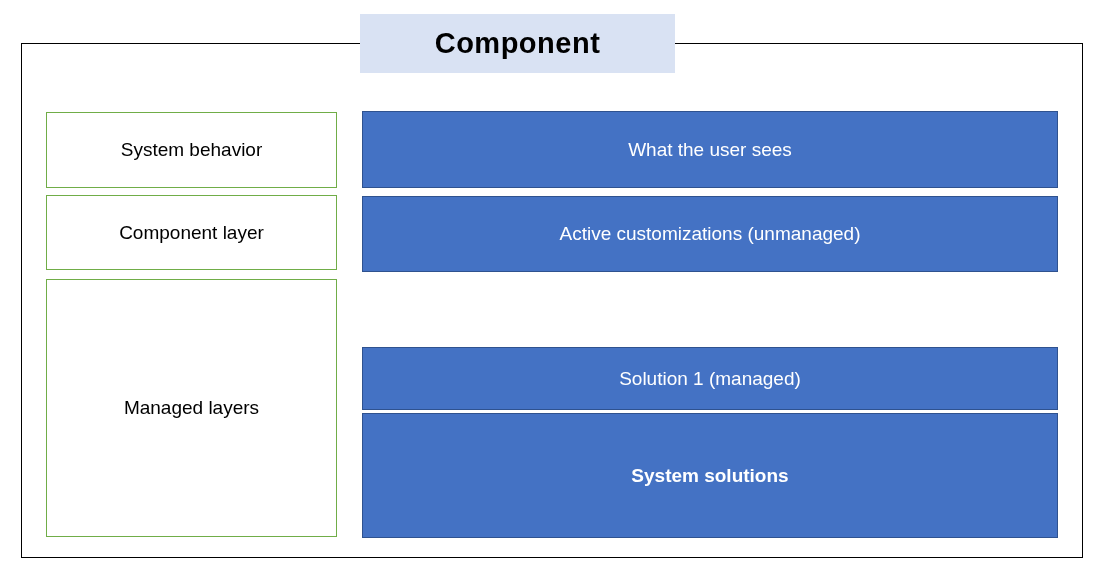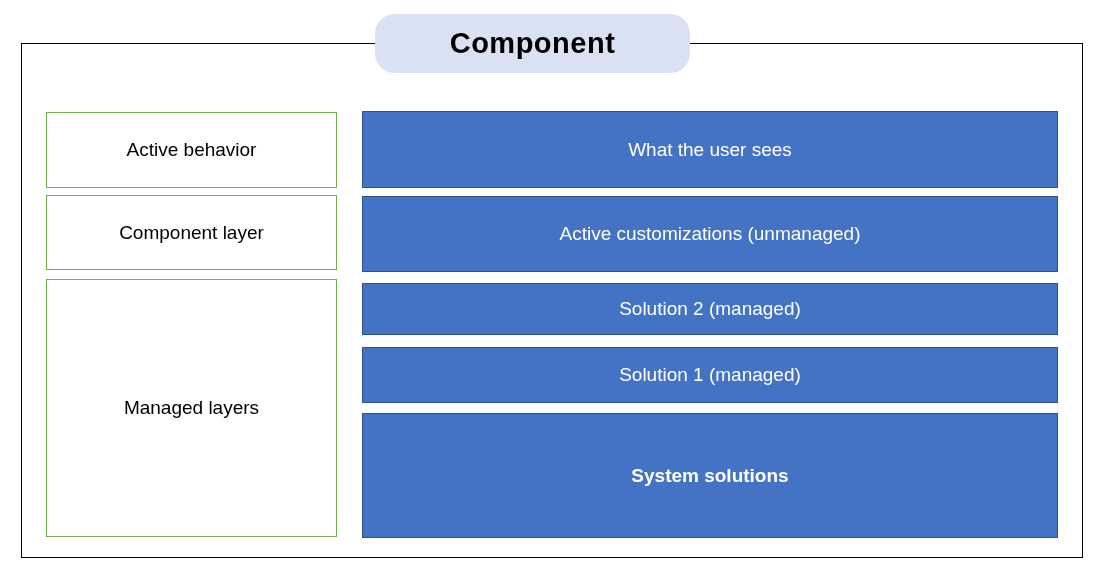--- a/index.html
+++ b/index.html
@@ -25,30 +25,29 @@
     position: absolute;
     left: 21px;
     top: 43px;
     width: 1062px;
     height: 515px;
     border: 1.5px solid var(--outer_border);
     background: transparent;
   }
   .title-box {
     position: absolute;
-    left: 375px;
+    left: 360px;
     top: 14px;
     width: 315px;
     height: 59px;
     background: var(--title_bg);
     display: flex;
     align-items: center;
     justify-content: center;
     z-index: 2;
-    border-radius: 20px;
   }
   .title-box span {
     font-size: 29px;
     font-weight: bold;
     color: var(--text_dark);
     letter-spacing: 0.5px;
   }
   .lbox {
     position: absolute;
     left: 46px;
@@ -78,53 +77,50 @@
     justify-content: center;
     z-index: 1;
   }
   .rbox span {
     font-size: 19px;
     color: var(--text_light);
   }
   .rb-user-sees { top: 111px; height: 77px; }
   .rb-active    { top: 196px; height: 76px; }
   .rb-sol2      { top: 283px; height: 52px; }
-  .rb-sol1      { top: 347px; height: 56px; }
+  .rb-sol1      { top: 347px; height: 63px; }
   .rb-system    { top: 413px; height: 125px; font-weight: bold; }
 </style>
 </head>
 <body>
 
 <div class="canvas">
 
   <div class="outer-border"></div>
 
   <div class="title-box">
     <span>Component</span>
   </div>
 
   <div class="lbox lb-runtime">
-    <span>Active behavior</span>
+    <span>System behavior</span>
   </div>
   <div class="lbox lb-unmanaged">
     <span>Component layer</span>
   </div>
   <div class="lbox lb-managed">
     <span>Managed layers</span>
   </div>
 
   <div class="rbox rb-active">
     <span>Active customizations (unmanaged)</span>
   </div>
   <div class="rbox rb-user-sees">
     <span>What the user sees</span>
   </div>
-  <div class="rbox rb-sol2">
-    <span>Solution 2 (managed)</span>
-  </div>
   <div class="rbox rb-sol1">
     <span>Solution 1 (managed)</span>
   </div>
   <div class="rbox rb-system">
     <span>System solutions</span>
   </div>
 
 </div>
 
 </body></html>

